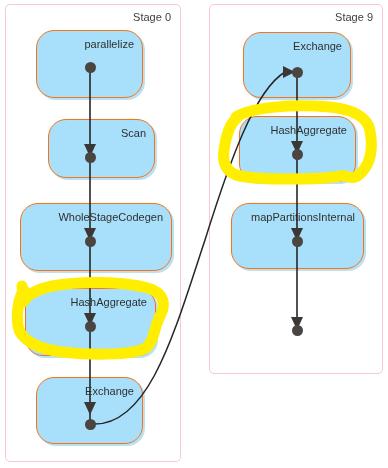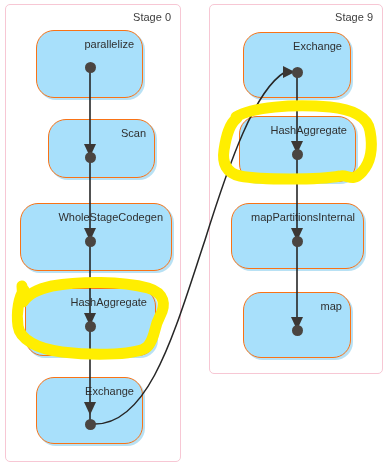--- a/index.html
+++ b/index.html
@@ -120,23 +120,20 @@
   </div>
 
   <div class="node-box" style="left:239px; top:116px; width:117px; height:66px;">
     <span class="node-label">HashAggregate</span>
   </div>
 
   <div class="node-box" style="left:231px; top:203px; width:133px; height:66px;">
     <span class="node-label">mapPartitionsInternal</span>
   </div>
 
-  <div class="node-box" style="left:243px; top:292px; width:108px; height:66px;">
-    <span class="node-label">map</span>
-  </div>
 
   <svg id="edge-layer" viewBox="0 0 388 468">
     <g stroke="#262626" stroke-width="1.6" fill="none">
 
       <line x1="90" y1="68" x2="90" y2="425"></line>
 
       <line x1="297" y1="72" x2="297" y2="325"></line>
 
       <path d="M 95,424 C 150,424 175,330 205,240 C 230,160 255,90 285,72" stroke-width="1.5"></path>
     </g>

